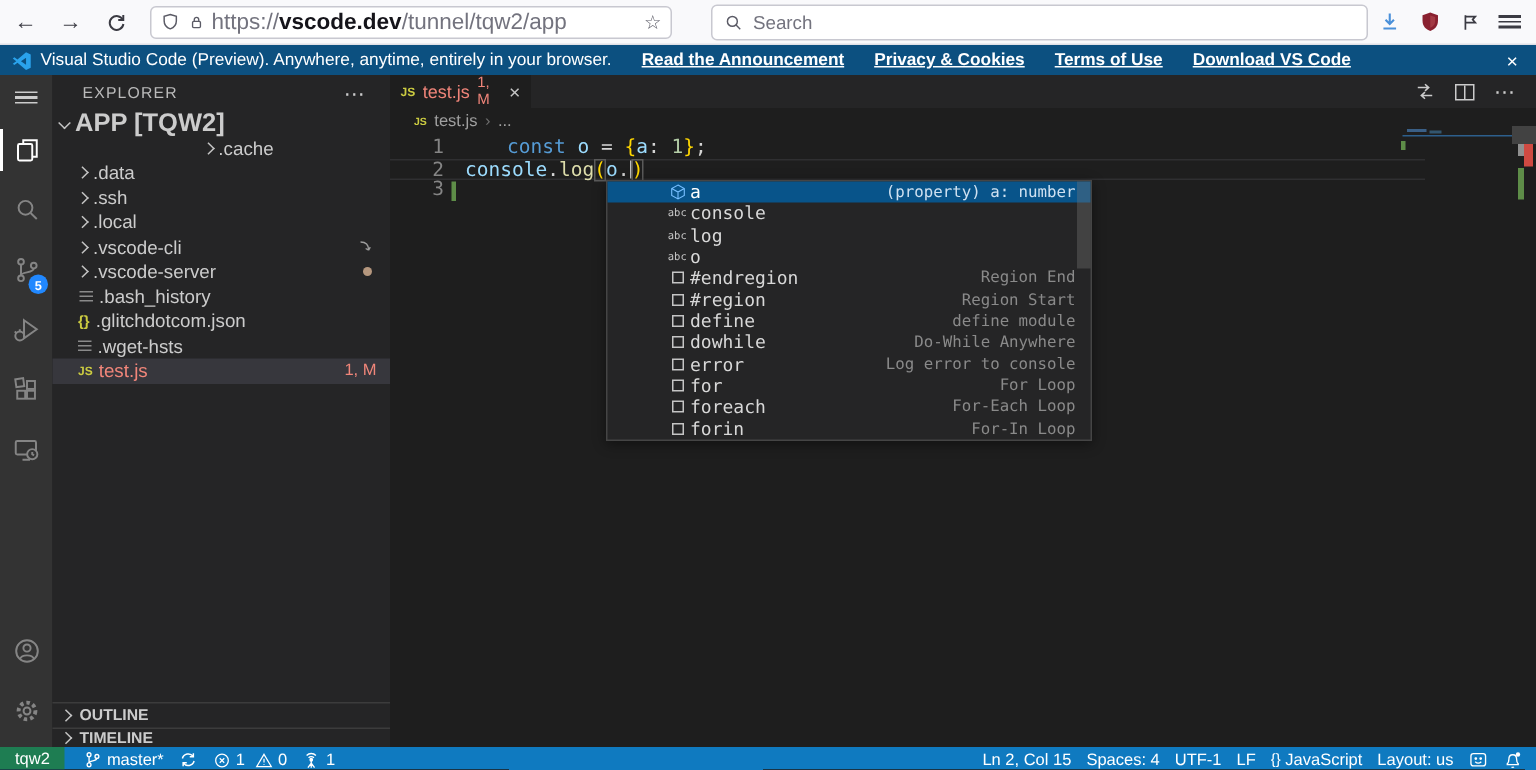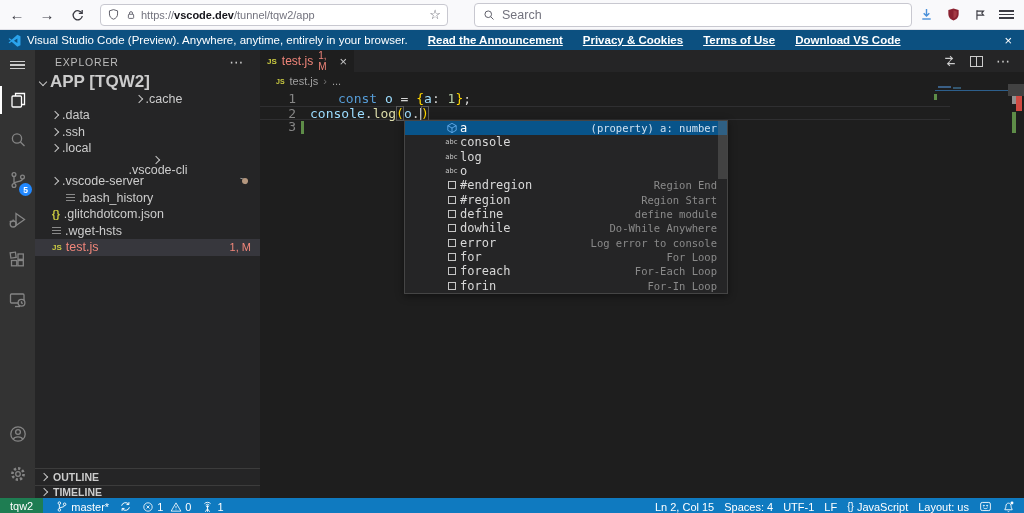--- a/index.html
+++ b/index.html
@@ -2,21 +2,21 @@
 <html><head>
 <meta charset="utf-8">
 <style>
   html,body{margin:0;padding:0;}
   body{width:1024px;height:513px;position:relative;overflow:hidden;font-family:"Liberation Sans",sans-serif;background:#1e1e1e;}
   svg{display:block;}
   
   .chrome{position:absolute;left:0;top:0;width:1024px;height:30px;background:#f9f9fb;display:flex;align-items:center;border-bottom:1px solid #e0e0e6;box-sizing:border-box;}
   .nav-ico{width:26px;height:24px;display:flex;align-items:center;justify-content:center;color:#3b3b43;font-size:15px;margin-left:4px;border-radius:4px;}
   .urlbar{margin-left:10px;width:348px;height:22px;background:#fff;border:1px solid #c8c8d0;border-radius:4px;display:flex;align-items:center;padding:0 6px;box-sizing:border-box;}
-  .urlbar .txt{font-size:11px;color:#73737e;white-space:nowrap;margin-left:4px;flex:1;overflow:hidden;}
+  .urlbar .txt{font-size:15px;color:#73737e;white-space:nowrap;margin-left:4px;flex:1;overflow:hidden;}
   .urlbar .txt b{color:#15141a;font-weight:600;}
   .searchbar{margin-left:26px;width:438px;height:24px;background:#fff;border:1px solid #c8c8d0;border-radius:4px;display:flex;align-items:center;padding:0 8px;box-sizing:border-box;color:#73737e;font-size:12.5px;gap:7px;}
   .chrome-right{margin-left:auto;display:flex;align-items:center;gap:12px;margin-right:10px;}
   
   .banner{position:absolute;left:0;top:30px;width:1024px;height:20px;background:#0c5080;color:#fff;display:flex;align-items:center;font-size:11.5px;padding:0 8px;box-sizing:border-box;}
   .banner .msg{margin-left:6px;}
   .banner-link{margin-left:20px;text-decoration:underline;font-weight:600;cursor:pointer;white-space:nowrap;}
   .banner .close{margin-left:auto;font-size:13px;cursor:pointer;padding:0 4px;}
   
   .workbench{position:absolute;left:0;top:50px;width:1024px;height:448px;display:flex;}
@@ -252,35 +252,35 @@
           <span class="lbl">.data</span>
         </div>
         <div class="tree-row" style="padding-left: 17px;">
           <span class="chev right"></span>
           <span class="lbl">.ssh</span>
         </div>
         <div class="tree-row" style="padding-left: 17px;">
           <span class="chev right"></span>
           <span class="lbl">.local</span>
         </div>
-        <div class="tree-row" style="padding-left: 17px; flex-direction: column;">
+        <div class="tree-row" style="padding-left: 17px;">
           <span class="chev right"></span>
           <span class="lbl">.vscode-cli</span>
           <span class="symlink">
             <svg width="9" height="9" viewBox="0 0 10 10" fill="none" stroke="#9d9d9d" stroke-width="1">
               <path d="M1.5 1.5 C5.5 1.5 7.5 3.5 7.5 7.5 M7.5 7.5 l-2.2 -1.2 M7.5 7.5 l1.2 -2.2"></path>
             </svg>
           </span>
         </div>
         <div class="tree-row" style="padding-left: 17px;">
           <span class="chev right"></span>
           <span class="lbl">.vscode-server</span>
           <span class="dot"></span>
         </div>
-        <div class="tree-row" style="padding-left: 31px;">
+        <div class="tree-row" style="padding-left: 18px;">
           <span class="fico-lines"></span>
           <span class="lbl">.bash_history</span>
         </div>
         <div class="tree-row" style="padding-left: 17px;">
           <span class="fico-braces">{}</span>
           <span class="lbl">.glitchdotcom.json</span>
         </div>
         <div class="tree-row" style="padding-left: 17px;">
           <span class="fico-lines"></span>
           <span class="lbl">.wget-hsts</span>

